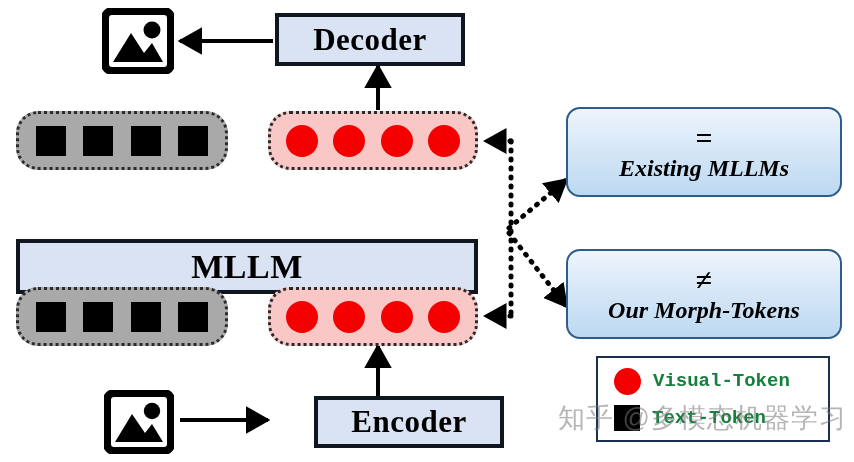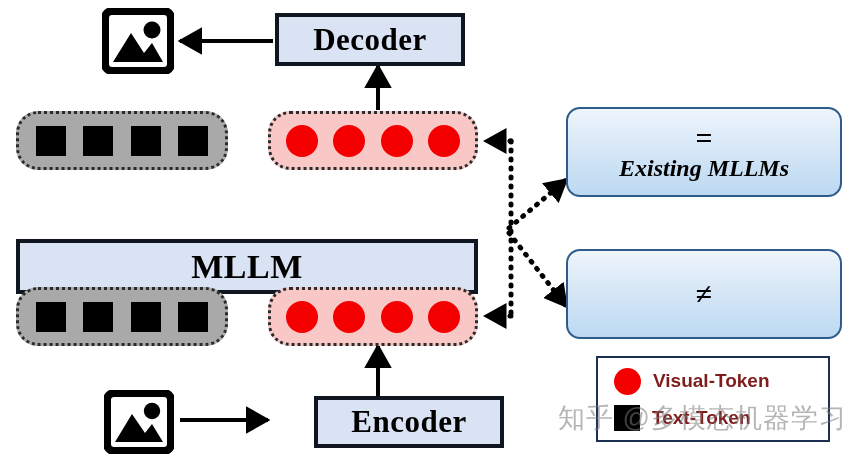--- a/index.html
+++ b/index.html
@@ -110,24 +110,24 @@
     background: #f40000;
     flex: none;
   }
   .legend-swatch-square {
     width: 26px;
     height: 26px;
     background: #000000;
     flex: none;
   }
   .legend-text {
-    font-family: Liberation Sans, sans-serif;
+    font-family: Liberation Mono, monospace;
     font-weight: bold;
     font-size: 19px;
-    color: #7f1d1d;
+    color: #15803d;
     white-space: nowrap;
   }
 
   
   .watermark {
     position: absolute;
     left: 558px;
     top: 400px;
     width: 296px;
     font-family: Liberation Sans, sans-serif;
@@ -239,20 +239,21 @@
     <span>Encoder</span>
   </div>
 
   <div class="abs callout" style="left:566px; top:107px; width:276px; height:90px;">
     <span class="callout-sign">=</span>
     <span class="callout-label">Existing MLLMs</span>
   </div>
 
   <div class="abs callout" style="left:566px; top:249px; width:276px; height:90px;">
     <span class="callout-sign">≠</span>
+    <span class="callout-label">Our Morph-Tokens</span>
   </div>
 
   <div class="abs legend" style="left:596px; top:356px; width:234px; height:86px;">
     <div class="legend-row">
       <span class="legend-swatch-circle"></span>
       <span class="legend-text">Visual-Token</span>
     </div>
     <div class="legend-row">
       <span class="legend-swatch-square"></span>
       <span class="legend-text">Text-Token</span>

